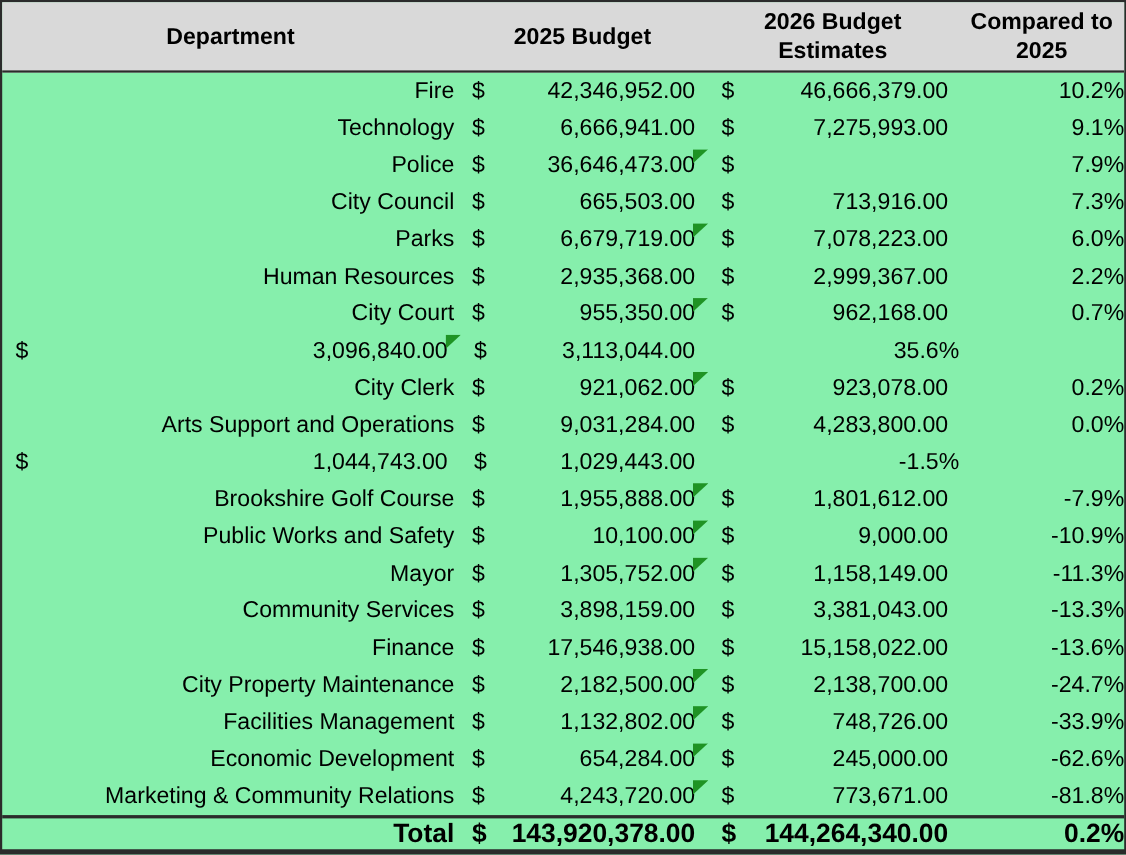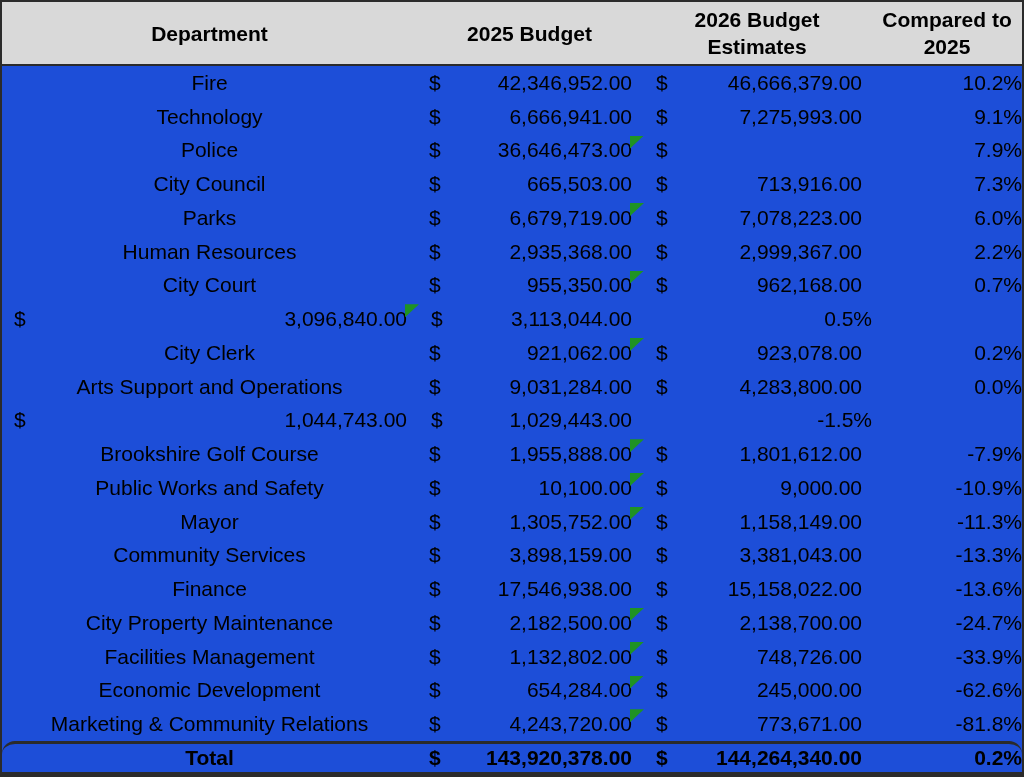--- a/index.html
+++ b/index.html
@@ -7,21 +7,21 @@
   body {
     font-family: "Liberation Sans", sans-serif;
     color: #000;
     background: #fff;
   }
   .sheet {
     width: 1024px; height: 777px;
     border: 2px solid var(--border, #2b2b2b);
     border-bottom-width: 5px;
     display: flex; flex-direction: column;
-    background: #1d4ed8;
+    background: #86efac;
   }
   .grid-cols {
     display: grid;
     grid-template-columns: 415px 225px 230px 1fr;
   }
   .hdr-row {
     flex: 0 0 auto;
     height: 64px;
     background: var(--header-bg, #d9d9d9);
     border-bottom: 2px solid var(--border, #2b2b2b);
@@ -30,21 +30,21 @@
   }
   .hdr-cell {
     display: flex; flex-direction: column;
     align-items: center; justify-content: center;
     text-align: center;
     line-height: 27px;
   }
   .tbl-body { flex: 1 1 auto; display: flex; flex-direction: column; }
   .row { flex: 1 1 0; font-size: 21px; }
   .cell-dept {
-    display: flex; align-items: center; justify-content: center;
+    display: flex; align-items: center; justify-content: flex-end;
     text-align: center; padding: 0 4px;
   }
   .cell-money {
     position: relative;
     display: flex; align-items: center; justify-content: space-between;
     padding: 0 10px 0 12px;
     font-variant-numeric: tabular-nums;
   }
   .cell-money.c26 { padding: 0 10px 0 14px; }
   .flag {
@@ -54,23 +54,22 @@
     clip-path: polygon(0 0, 100% 0, 0 100%);
   }
   .cell-pct {
     display: flex; align-items: center; justify-content: flex-end;
   }
   .total-row {
     flex: 0 0 auto;
     height: 31px;
     border-top: 3px solid var(--border, #2b2b2b);
     font-weight: bold;
-    font-size: 21px;
+    font-size: 24px;
     align-items: stretch;
-    border-radius: 13px;
   }
 </style>
 </head>
 <body>
 
 <div class="sheet">
 
   <div class="hdr-row grid-cols">
     <div class="hdr-cell">
       <span>Department</span>
@@ -218,21 +217,21 @@
     <div class="cell-money">
       <span class="cur">$</span>
       <span class="val">3,096,840.00</span>
     </div>
     <div class="cell-money c26">
       <span class="flag"></span>
       <span class="cur">$</span>
       <span class="val">3,113,044.00</span>
     </div>
     <div class="cell-pct">
-      <span>0.5%</span>
+      <span>35.6%</span>
     </div>
   </div>
 
   <div class="row grid-cols">
     <div class="cell-dept">
       <span>City Clerk</span>
     </div>
     <div class="cell-money">
       <span class="cur">$</span>
       <span class="val">921,062.00</span>

